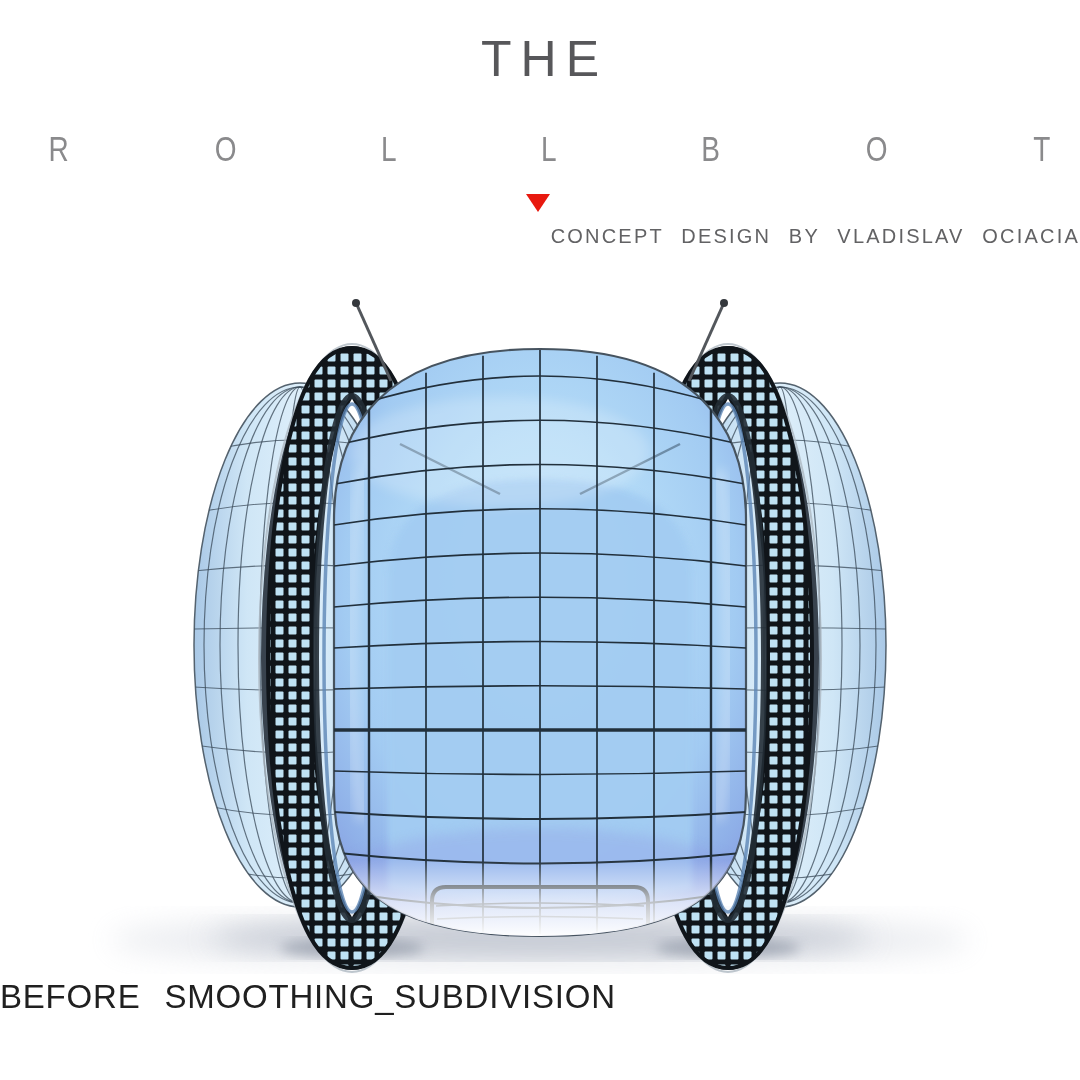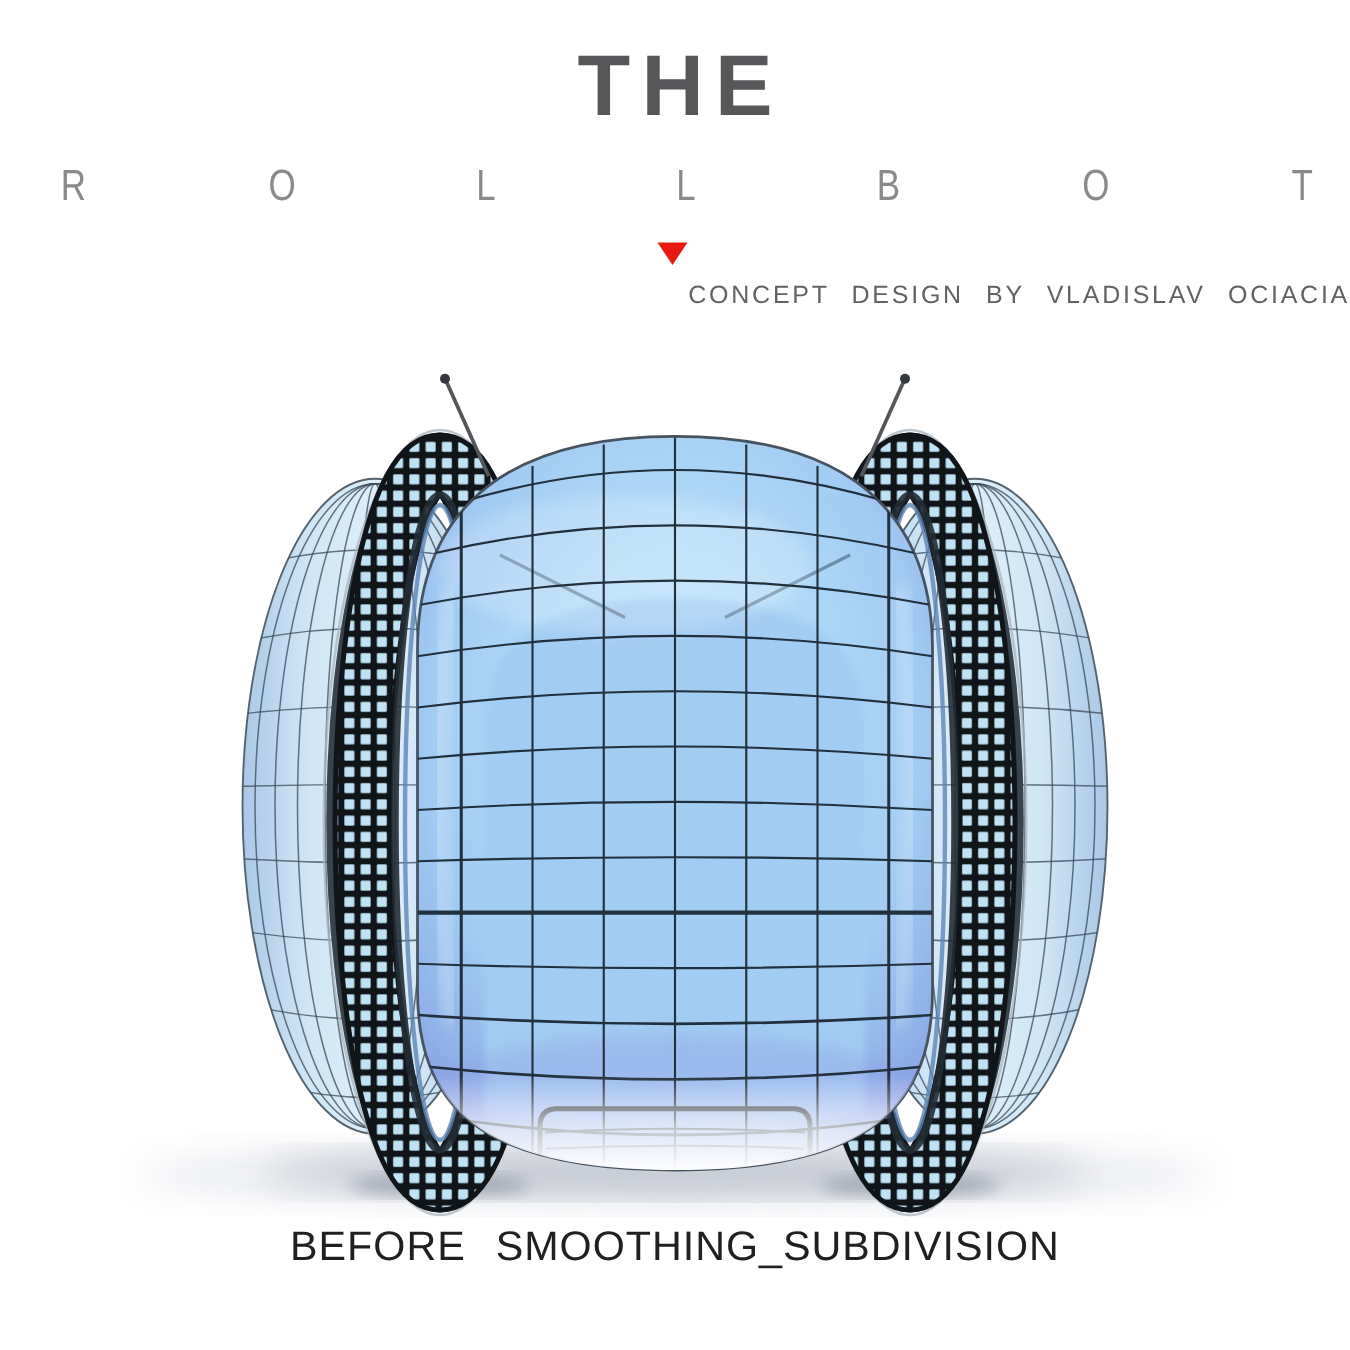--- a/index.html
+++ b/index.html
@@ -3,42 +3,42 @@
 <meta charset="utf-8">
 <style>
   html,body{margin:0;padding:0;background:#fff;}
   .canvas{
     position:relative;width:1080px;height:1080px;overflow:hidden;
     background:var(--background,#ffffff);
     font-family:"Liberation Sans",sans-serif;
   }
   .title{
     position:absolute;top:34px;left:0;width:100%;text-align:center;
-    font-size:69px;line-height:1;letter-spacing:9px;text-indent:9px;
-    color:var(--title_gray);font-weight:700;
+    font-size:50px;line-height:1;letter-spacing:9px;text-indent:9px;
+    color:var(--title_gray);font-weight:400;
   }
   .rollbot{
     position:absolute;top:131px;left:46px;right:28px;
     display:flex;justify-content:space-between;
     font-size:35px;line-height:1;color:var(--rollbot_gray);
   }
   .rollbot span{display:inline-block;transform:scaleX(.8);transform-origin:center;}
   .marker{
     position:absolute;top:194px;left:calc(50% - 14px);
     width:0;height:0;
     border-left:12px solid transparent;border-right:12px solid transparent;
     border-top:18px solid var(--accent_red);
   }
   .subtitle{
     position:absolute;top:224px;left:0;width:100%;text-align:right;
     font-size:20px;line-height:1.2;letter-spacing:2.2px;word-spacing:10px;
     color:var(--subtitle_gray);
   }
   .caption{
-    position:absolute;top:977px;left:0;width:100%;text-align:center;
+    position:absolute;top:977px;left:0;width:100%;text-align:left;
     font-size:33px;line-height:1.2;letter-spacing:.8px;word-spacing:14px;
     color:var(--caption_dark);
   }
   svg.robot{position:absolute;left:0;top:0;width:1080px;height:1080px;}
   .gl{stroke:var(--grid_line);fill:none;}
   .gl-cap{stroke:#3a4a58;fill:none;opacity:.75;}
   .tread-frame{fill:var(--tread_dark);}
   .tread-cell{fill:var(--tread_cell);}
   .tread-under{fill:none;stroke:var(--tread_dark);stroke-width:48;}
   .tread{fill:none;stroke:url(#treadPat);stroke-width:40;}

